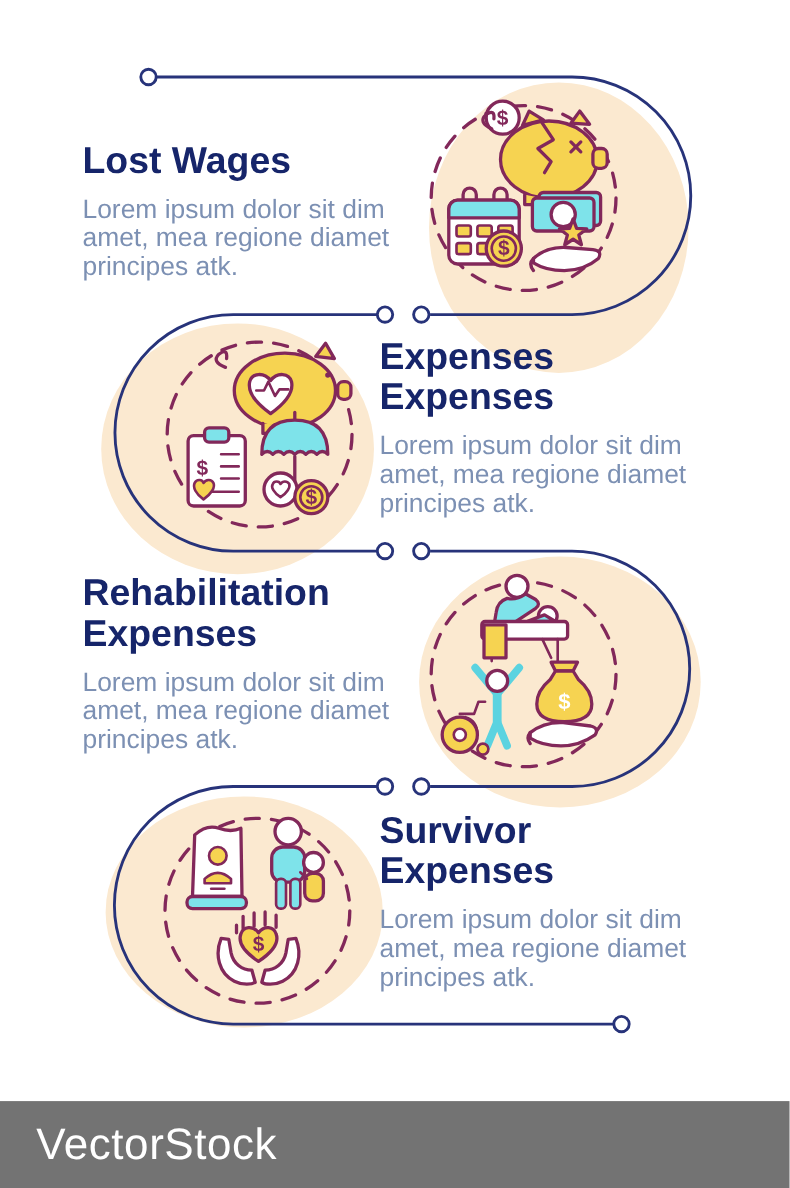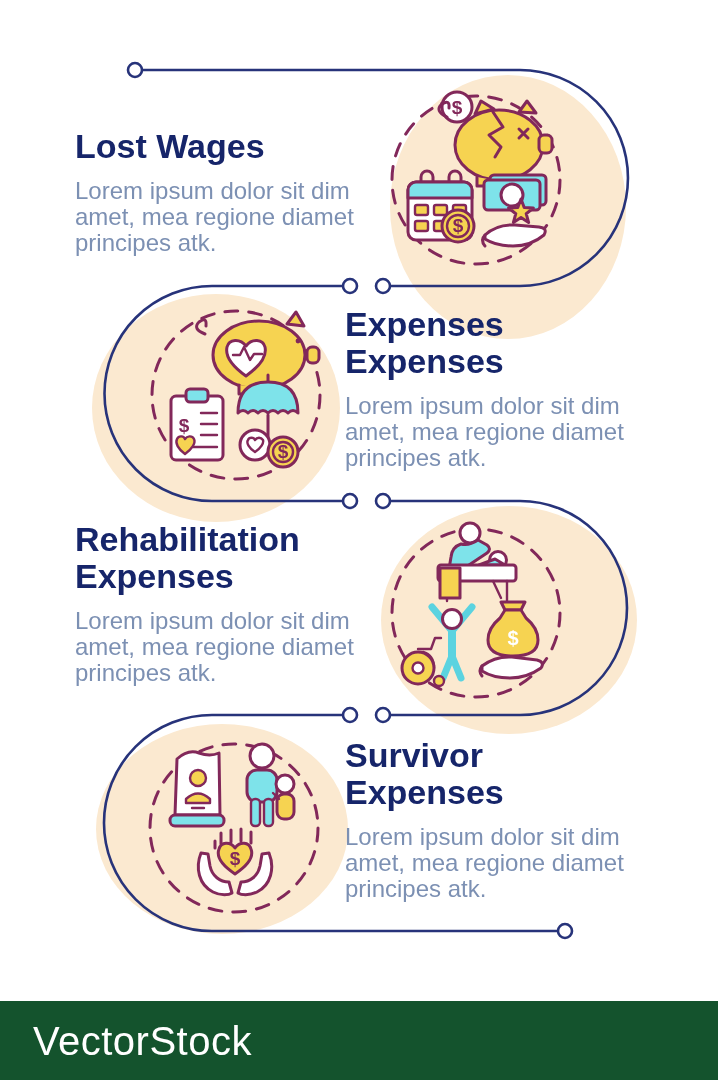--- a/index.html
+++ b/index.html
@@ -17,21 +17,21 @@
   .dsw{fill:#ffffff;stroke:none;font:bold 20px "Liberation Sans",sans-serif;text-anchor:middle;}
   .cy{stroke:#5bd3e0;stroke-linecap:round;fill:none;}
   .sec-text{position:absolute;width:304px;}
   .sec-text h2{margin:0;font-size:34px;line-height:37px;font-weight:bold;color:#16256a;
                letter-spacing:0px;}
   .sec-text h2 span{display:block;}
   .sec-text .body{margin:13px 0 0 0;font-size:24px;line-height:26px;color:#7c90b3;}
   .sec-text .body span{display:block;}
   .col-left{left:75px;}
   .col-right{left:345px;}
-  #footer{position:absolute;left:0;top:1001px;width:718px;height:79px;background:#14532d;}
+  #footer{position:absolute;left:0;top:1001px;width:718px;height:79px;background:#737373;}
   #footer .brand{position:absolute;left:33px;top:50%;transform:translateY(-50%);
                  color:#fff;font-size:40px;letter-spacing:0.5px;}
   #footer .url{position:absolute;right:17px;top:50%;transform:translateY(-50%);
                color:#fff;font-size:29px;}
 </style>
 </head>
 <body>
 
 <div id="stage">
 

